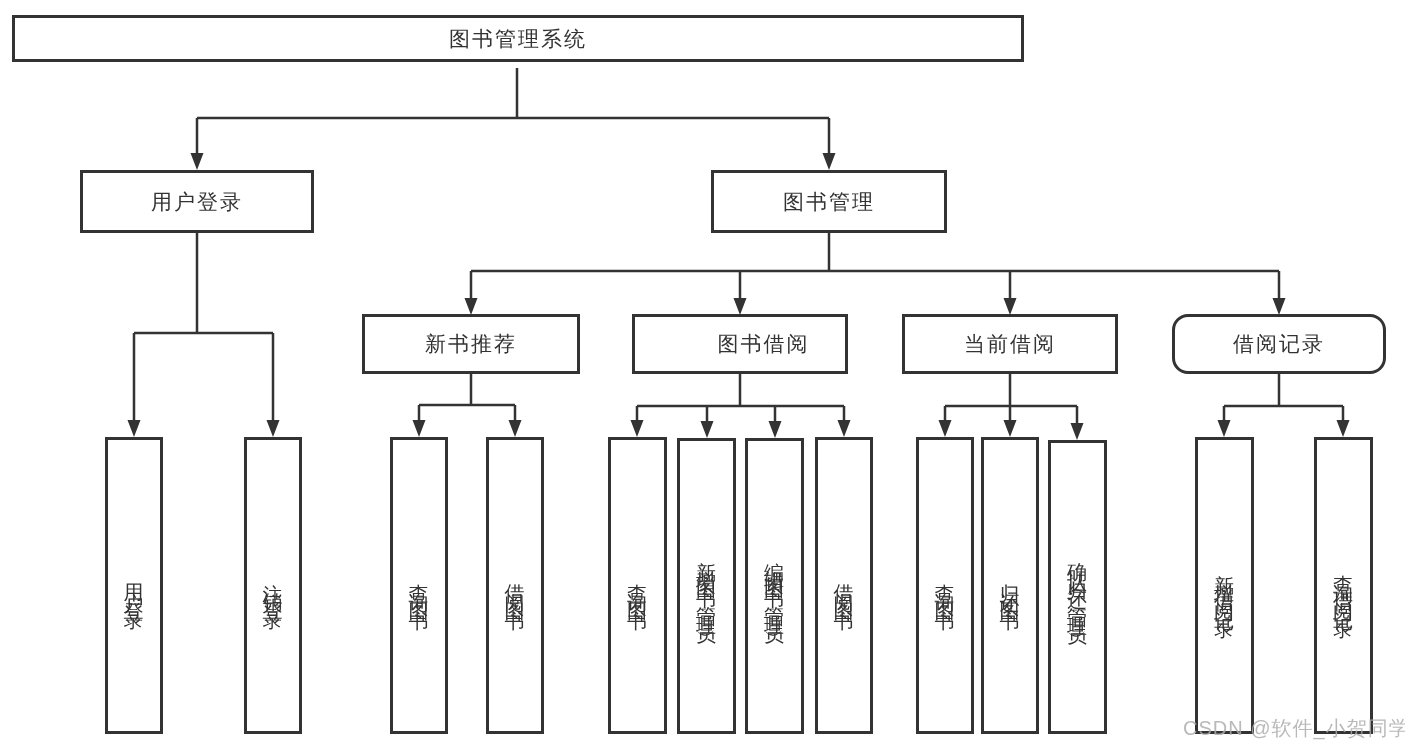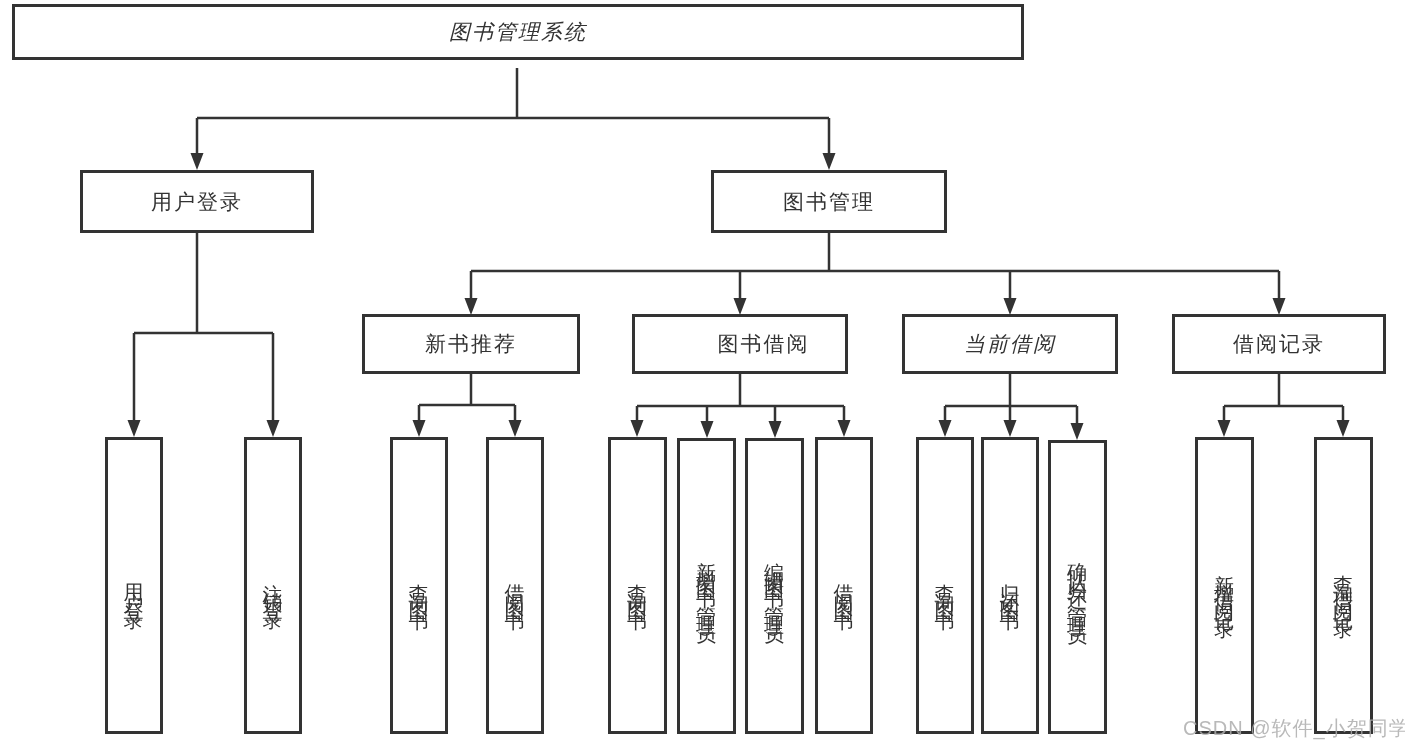--- a/index.html
+++ b/index.html
@@ -41,27 +41,27 @@
   }
   .vlabel {
     writing-mode: vertical-rl;
     text-orientation: mixed;
     font-size: 20px;
     letter-spacing: 9px;
     line-height: 1;
     white-space: nowrap;
   }
   
-  .n-root            { left: 12px;   top: 4px;  width: 1012px; height: 56px; font-style: italic; }
+  .n-root            { left: 12px;   top: 15px;  width: 1012px; height: 47px; }
   .n-user-login      { left: 80px;   top: 170px; width: 234px;  height: 63px; }
   .n-book-mgmt       { left: 711px;  top: 170px; width: 236px;  height: 63px; }
   .n-new-book        { left: 362px;  top: 314px; width: 218px;  height: 60px; }
   .n-book-borrow     { left: 632px;  top: 314px; width: 216px;  height: 60px; padding-left: 47px; }
-  .n-current-borrow  { left: 902px;  top: 314px; width: 216px;  height: 60px; font-style: italic; }
-  .n-borrow-record   { left: 1172px; top: 314px; width: 214px;  height: 60px; }
+  .n-current-borrow  { left: 902px;  top: 314px; width: 216px;  height: 60px; }
+  .n-borrow-record   { left: 1172px; top: 314px; width: 214px;  height: 60px; border-radius: 16px; }
   .n-leaf-user-login { left: 105px;  top: 437px; width: 58px;   height: 297px; }
   .n-leaf-logout     { left: 244px;  top: 437px; width: 58px;   height: 297px; }
   .n-nb-query        { left: 390px;  top: 437px; width: 58px;   height: 297px; }
   .n-nb-borrow       { left: 486px;  top: 437px; width: 58px;   height: 297px; }
   .n-bb-query        { left: 608px;  top: 437px; width: 59px;   height: 297px; }
   .n-bb-add          { left: 677px;  top: 438px; width: 59px;   height: 296px; }
   .n-bb-edit         { left: 745px;  top: 438px; width: 59px;   height: 296px; }
   .n-bb-borrow       { left: 815px;  top: 437px; width: 58px;   height: 297px; }
   .n-cb-query        { left: 916px;  top: 437px; width: 58px;   height: 297px; }
   .n-cb-return       { left: 981px;  top: 437px; width: 58px;   height: 297px; }

